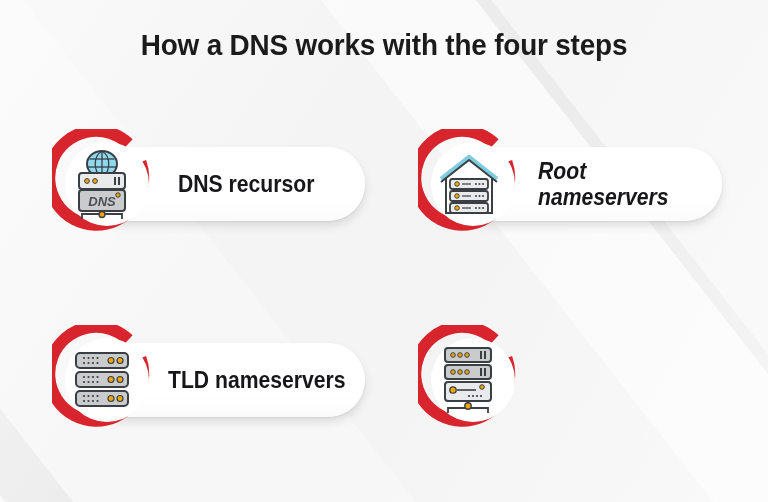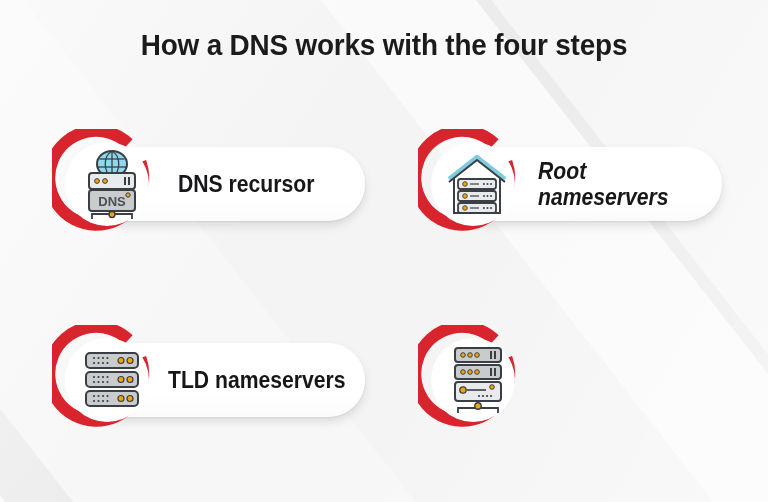--- a/index.html
+++ b/index.html
@@ -127,21 +127,22 @@
     background: #ffffff;
   }
   .badge .icon-holder {
     position: absolute;
     left: 19px;
     top: 17px;
     width: 72px;
     height: 76px;
     display: flex;
     align-items: center;
-    justify-content: flex-end;
+    justify-content: flex-start;
+    font-style: italic;
   }
   .badge .icon-holder svg { display: block; }
 </style>
 </head>
 <body>
 
 <div id="infographic">
 
   <div class="bg-layer">
     <div class="band b1"></div>

